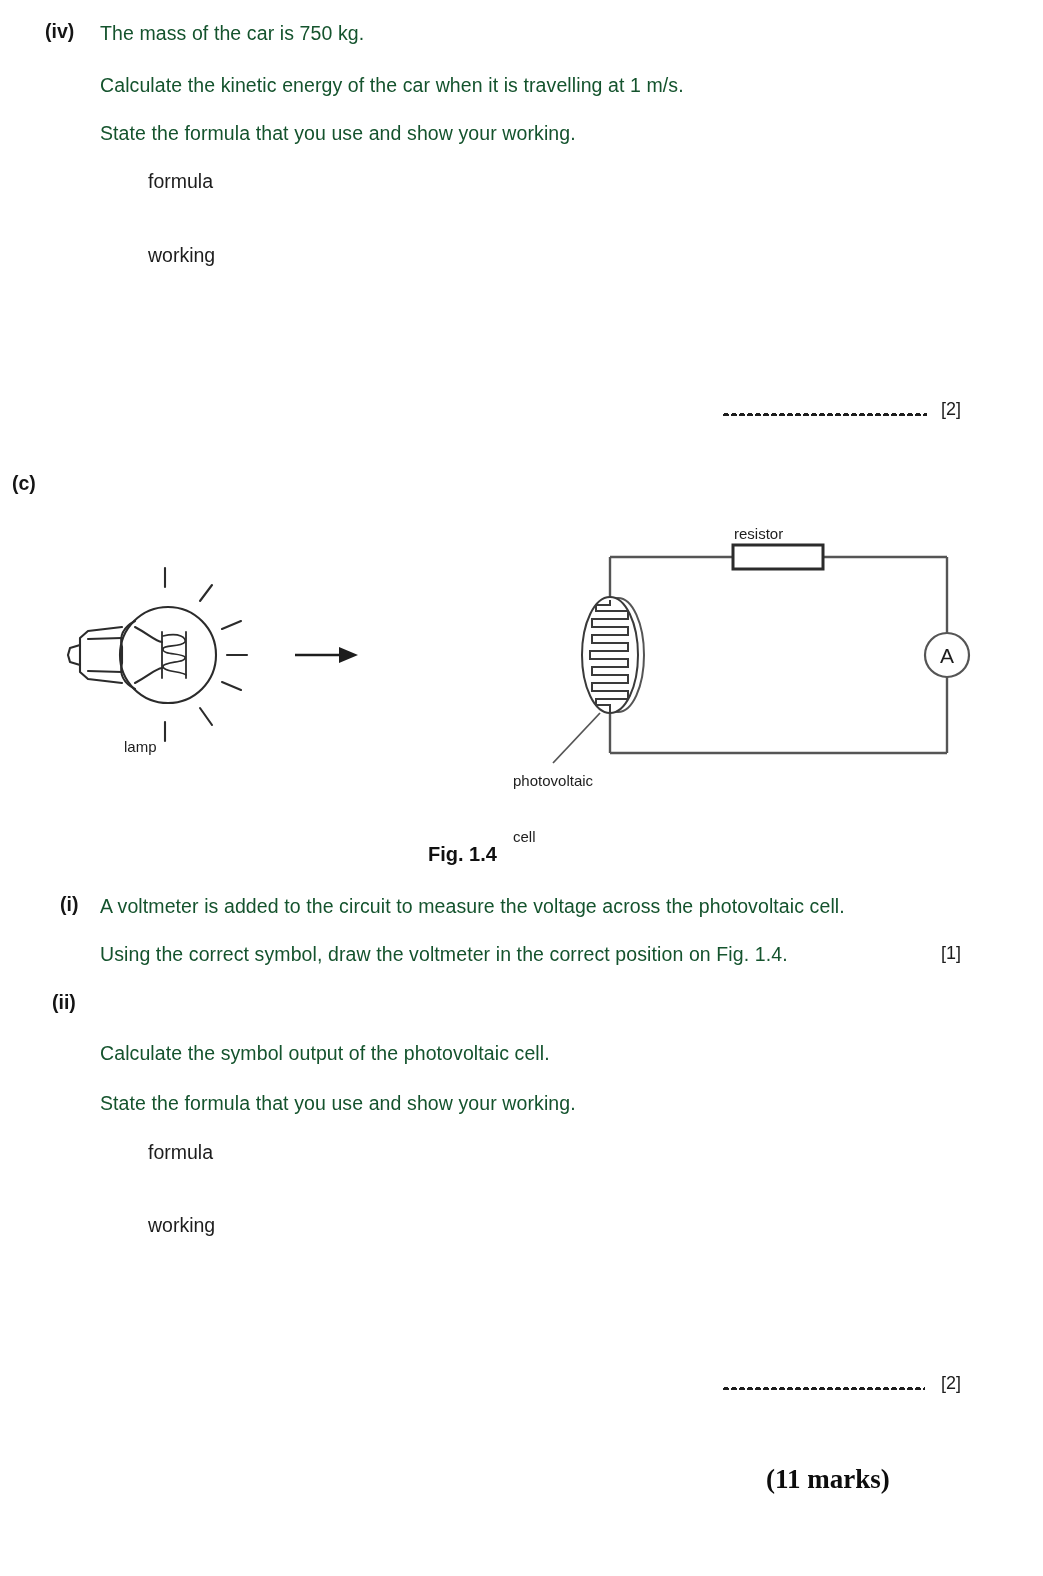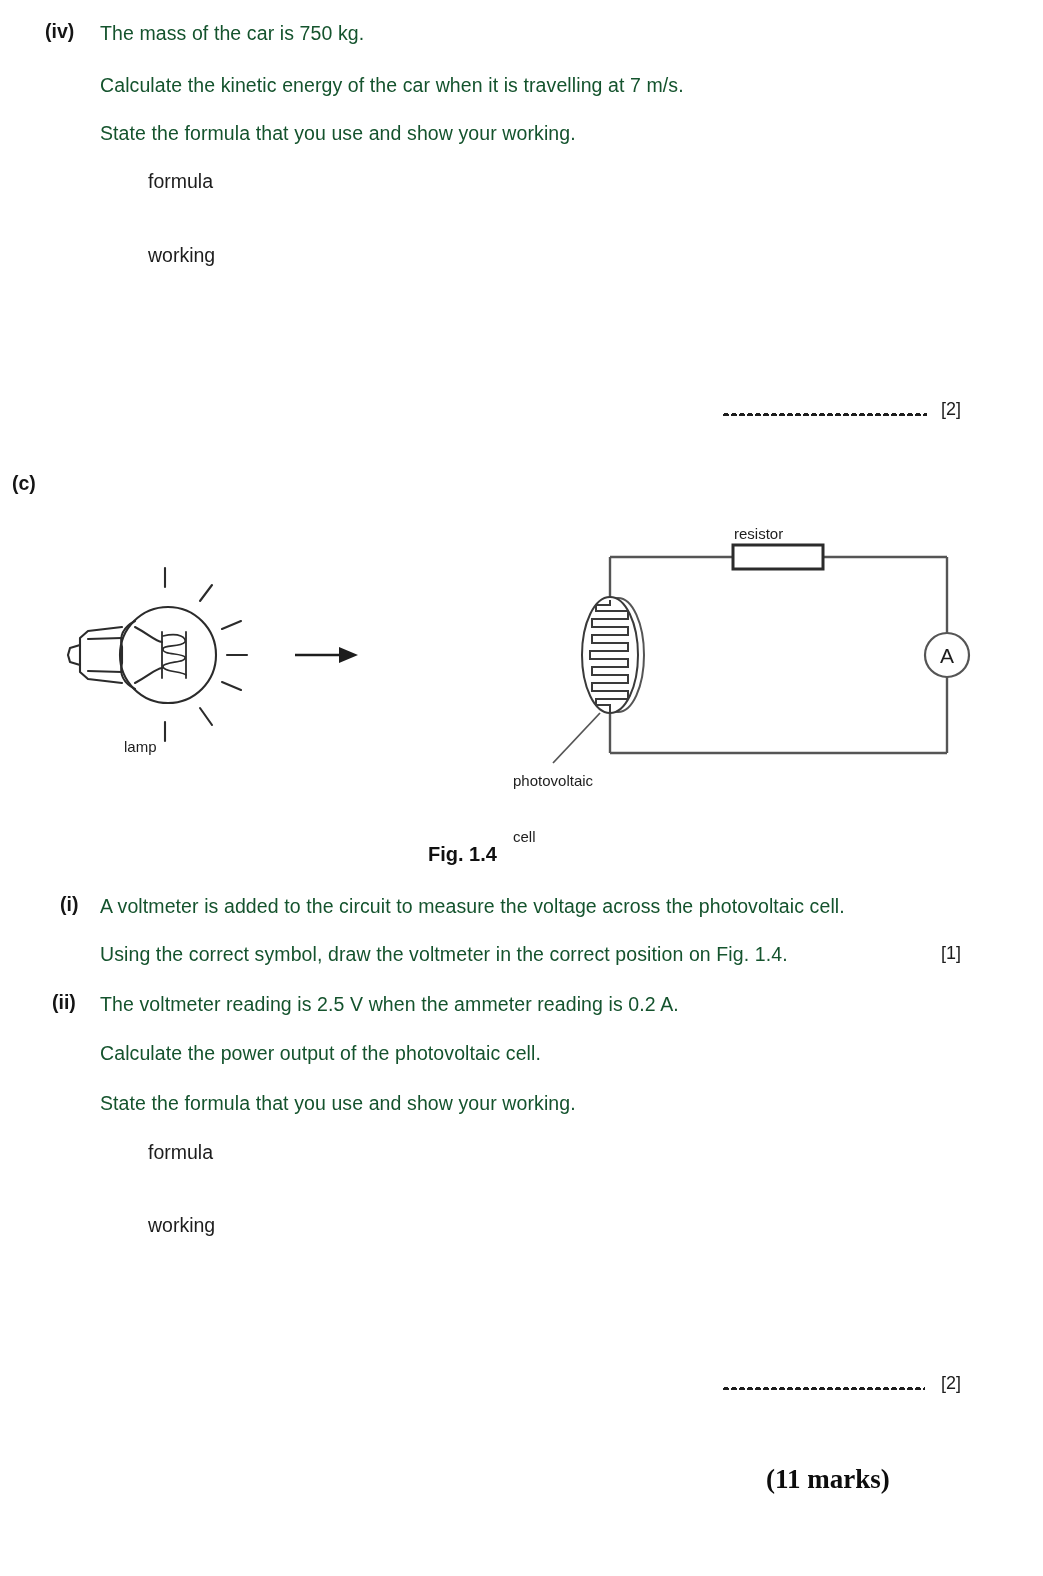--- a/index.html
+++ b/index.html
@@ -94,21 +94,21 @@
 </style>
 </head>
 <body>
 
 <div id="page">
 
   <div class="marker" style="left:45px; top:20px;">(iv)</div>
 
   <div class="qline" style="left:100px; top:21px;">The mass of the car is 750 kg.</div>
 
-  <div class="qline" style="left:100px; top:73px;">Calculate the kinetic energy of the car when it is travelling at 7 m/s.</div>
+  <div class="qline" style="left:100px; top:73px;">Calculate the kinetic energy of the car when it is travelling at 1 m/s.</div>
 
   <div class="qline" style="left:100px; top:121px;">State the formula that you use and show your working.</div>
 
   <div class="sublabel" style="left:148px; top:170px;">formula</div>
 
   <div class="sublabel" style="left:148px; top:244px;">working</div>
 
   <div class="dotted-rule" style="left:722px; top:410px; width:205px;"></div>
 
   <div class="markbox" style="left:941px; top:399px;">[2]</div>
@@ -210,23 +210,22 @@
   <div class="marker" style="left:60px; top:893px;">(i)</div>
 
   <div class="qline" style="left:100px; top:894px;">A voltmeter is added to the circuit to measure the voltage across the photovoltaic cell.</div>
 
   <div class="qline" style="left:100px; top:942px;">Using the correct symbol, draw the voltmeter in the correct position on Fig. 1.4.</div>
 
   <div class="markbox" style="left:941px; top:943px;">[1]</div>
 
   <div class="marker" style="left:52px; top:991px;">(ii)</div>
 
-  <div class="qline" style="left:100px; top:992px;">The voltmeter reading is 2.5 V when the ammeter reading is 0.2 A.</div>
-
-  <div class="qline" style="left:100px; top:1041px;">Calculate the power output of the photovoltaic cell.</div>
+
+  <div class="qline" style="left:100px; top:1041px;">Calculate the symbol output of the photovoltaic cell.</div>
 
   <div class="qline" style="left:100px; top:1091px;">State the formula that you use and show your working.</div>
 
   <div class="sublabel" style="left:148px; top:1141px;">formula</div>
 
   <div class="sublabel" style="left:148px; top:1214px;">working</div>
 
   <div class="dotted-rule" style="left:722px; top:1384px; width:203px;"></div>
 
   <div class="markbox" style="left:941px; top:1373px;">[2]</div>

